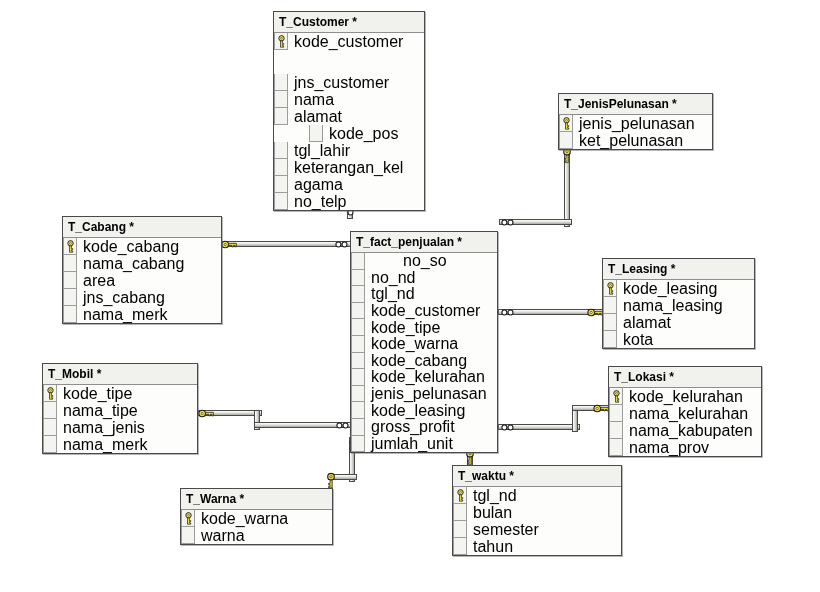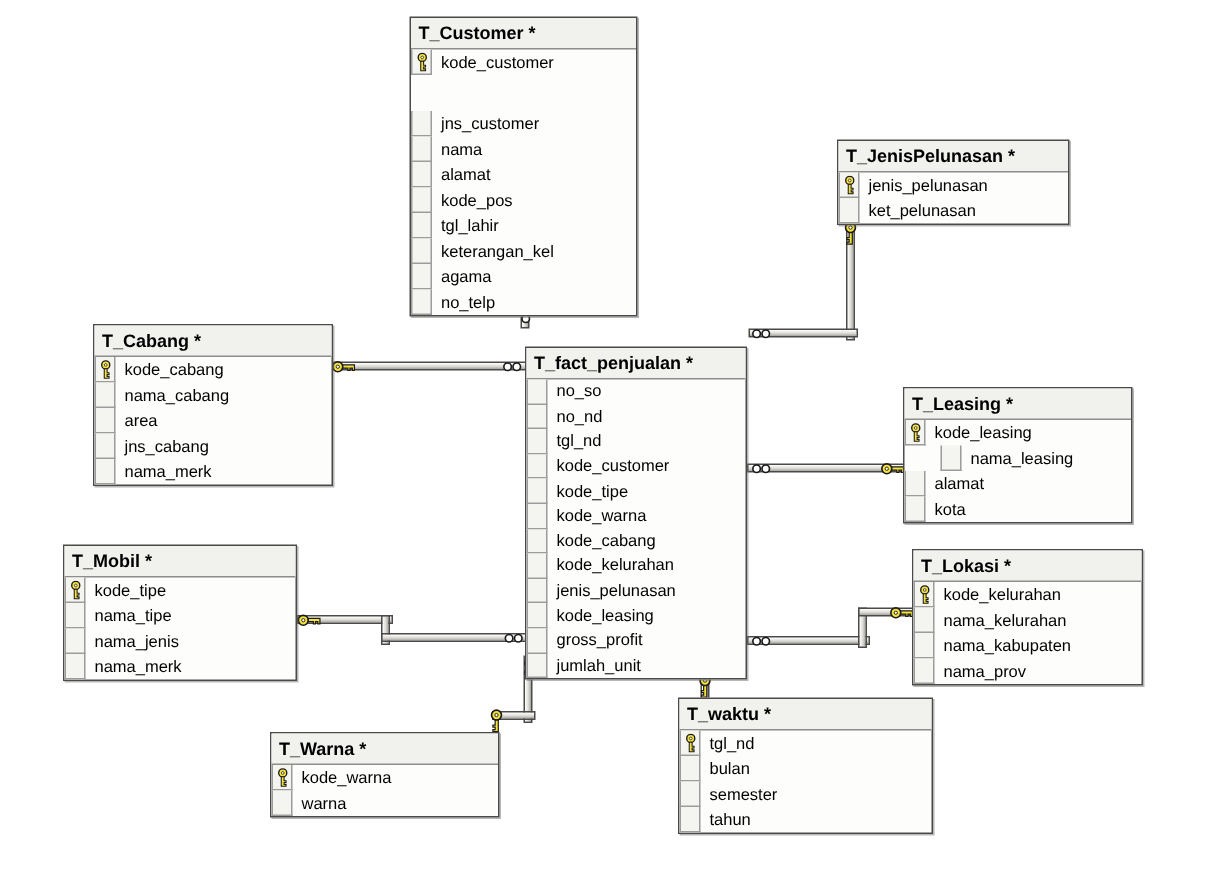--- a/index.html
+++ b/index.html
@@ -18,21 +18,21 @@
     border-bottom:1px solid #8e8e8e; white-space:nowrap; overflow:hidden;
     cursor:default; user-select:none;
   }
   .row { display:flex; align-items:stretch; }
   .sel {
     flex:0 0 14px; width:14px; background:#f4f4f0;
     border:1px solid #9c9c9c; border-top:none; box-sizing:border-box;
     display:flex; align-items:center; justify-content:center;
   }
   .fname {
-    font-size:11px; color:#000; padding-left:6px; white-space:nowrap;
+    font-size:16px; color:#000; padding-left:6px; white-space:nowrap;
     display:flex; align-items:center;
   }
   
   .seg { position:absolute; border:1px solid #4a4a4a; box-sizing:content-box; }
   .seg.h { background:linear-gradient(to bottom,#ffffff,#dddbd5 55%,#a5a5a0); }
   .seg.v { background:linear-gradient(to right,#ffffff,#dddbd5 55%,#a5a5a0); }
   .endicon { position:absolute; line-height:0; }
   .endicon.v { transform:rotate(90deg); transform-origin:center center; }
 </style>
 </head>
@@ -142,21 +142,21 @@
         <div class="fname">jns_customer</div>
       </div>
       <div class="row" style="height: 17px;">
         <div class="sel"></div>
         <div class="fname">nama</div>
       </div>
       <div class="row" style="height: 17px;">
         <div class="sel"></div>
         <div class="fname">alamat</div>
       </div>
-      <div class="row" style="height: 17px;">
+      <div class="row" style="height: 17px; margin-left: 35px;">
         <div class="sel"></div>
         <div class="fname">kode_pos</div>
       </div>
       <div class="row" style="height: 17px;">
         <div class="sel"></div>
         <div class="fname">tgl_lahir</div>
       </div>
       <div class="row" style="height: 17px;">
         <div class="sel"></div>
         <div class="fname">keterangan_kel</div>
@@ -211,21 +211,21 @@
         <div class="sel"></div>
         <div class="fname">jns_cabang</div>
       </div>
       <div class="row" style="height: 17px;">
         <div class="sel"></div>
         <div class="fname">nama_merk</div>
       </div>
     </div>
     <div class="tbl" style="left: 350px; top: 217px; width: 148px; margin-top: 14px;">
       <div class="tbl-hdr">T_fact_penjualan *</div>
-      <div class="row" style="height: 16.6px;">
+      <div class="row" style="height: 16.6px; gap: 32px;">
         <div class="sel"></div>
         <div class="fname">no_so</div>
       </div>
       <div class="row" style="height: 16.6px;">
         <div class="sel"></div>
         <div class="fname">no_nd</div>
       </div>
       <div class="row" style="height: 16.6px;">
         <div class="sel"></div>
         <div class="fname">tgl_nd</div>
@@ -272,21 +272,21 @@
       <div class="row" style="height: 17px;">
         <div class="sel">
           <span class="endicon"><svg width="9" height="13" viewBox="0 0 9 13">
     <circle cx="4.5" cy="3.3" r="2.7" fill="#f5e13c" stroke="#1a1a1a" stroke-width="0.9"></circle>
     <circle cx="4.5" cy="3.3" r="0.9" fill="#ffffff" stroke="#1a1a1a" stroke-width="0.5"></circle>
     <path d="M3.5 5.8 V12.2 H6.7 V10.9 H5.4 V9.7 H6.7 V8.5 H5.4 V5.8 Z" fill="#f5e13c" stroke="#1a1a1a" stroke-width="0.7"></path>
   </svg></span>
         </div>
         <div class="fname">kode_leasing</div>
       </div>
-      <div class="row" style="height: 17px; padding-left: 24px;">
+      <div class="row" style="height: 17px;">
         <div class="sel"></div>
         <div class="fname">nama_leasing</div>
       </div>
       <div class="row" style="height: 17px;">
         <div class="sel"></div>
         <div class="fname">alamat</div>
       </div>
       <div class="row" style="height: 17px;">
         <div class="sel"></div>
         <div class="fname">kota</div>

